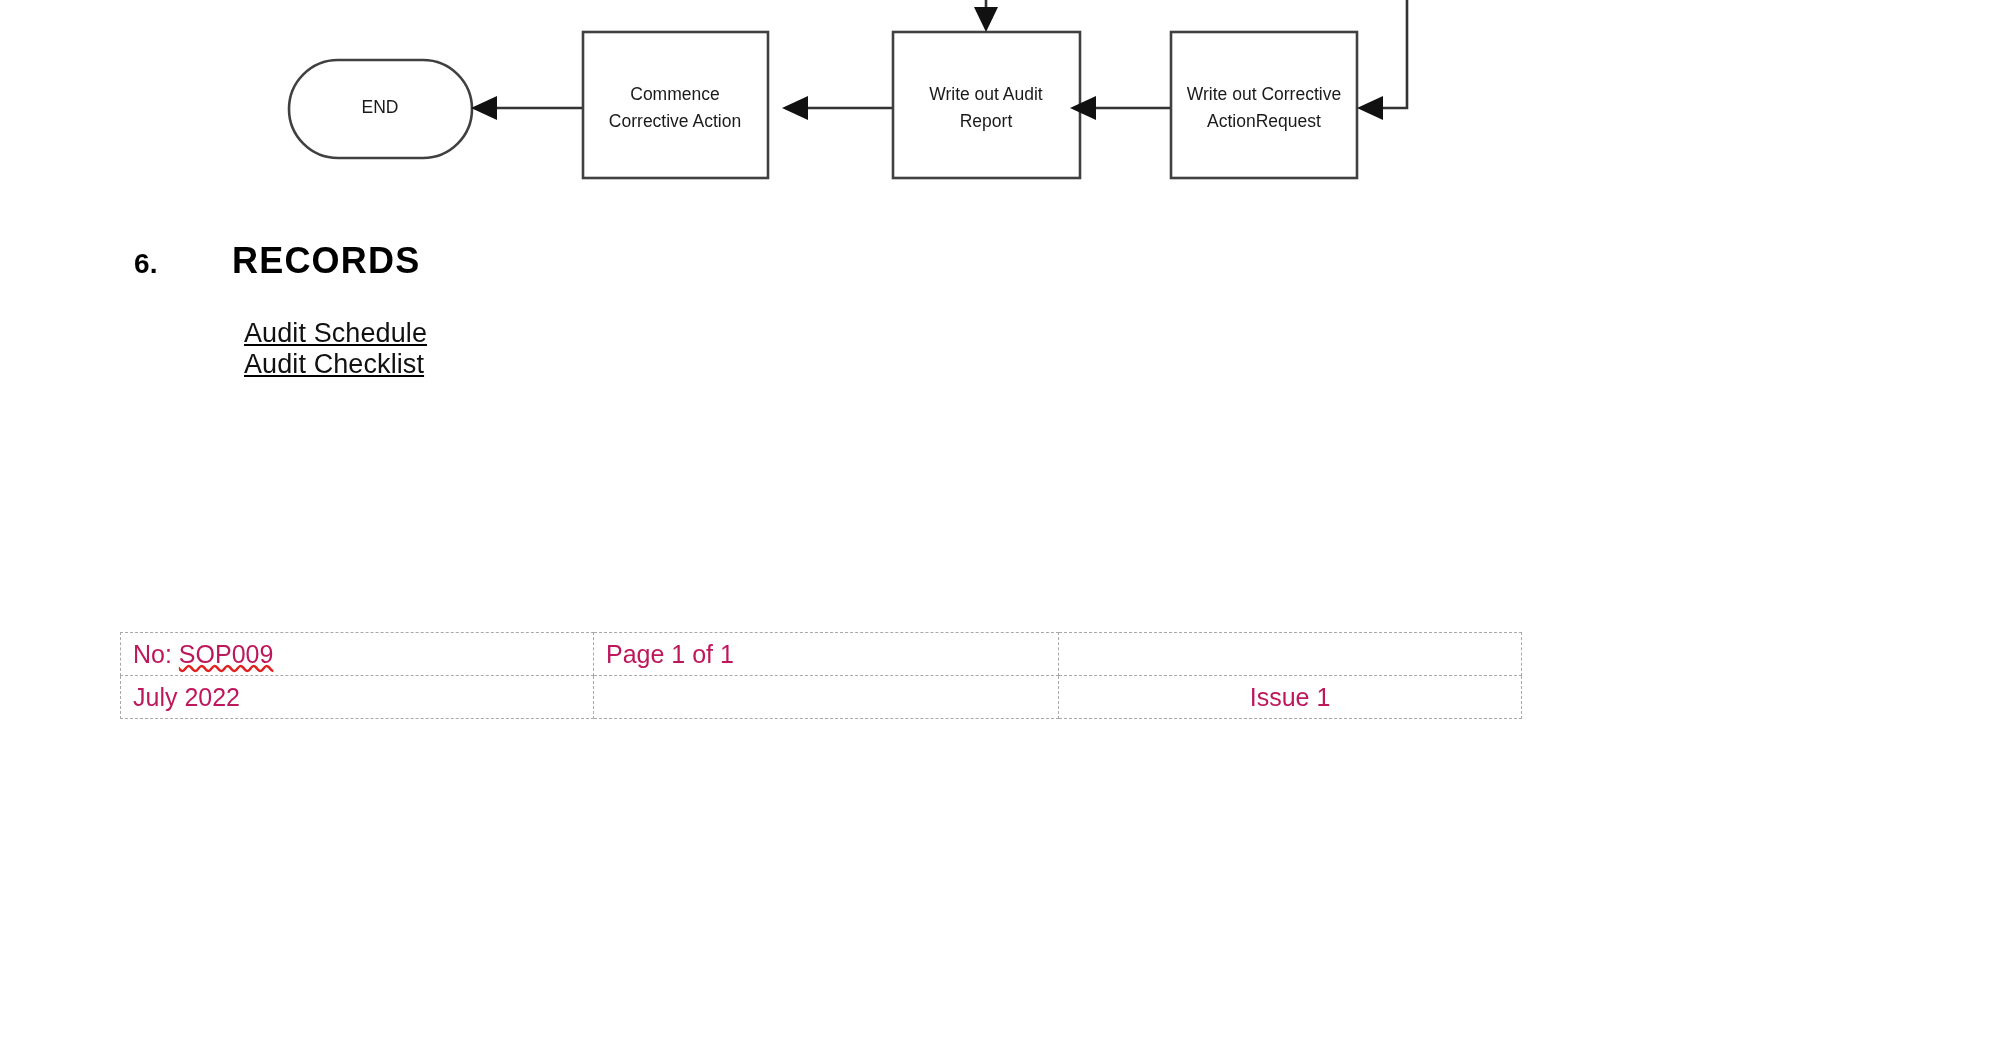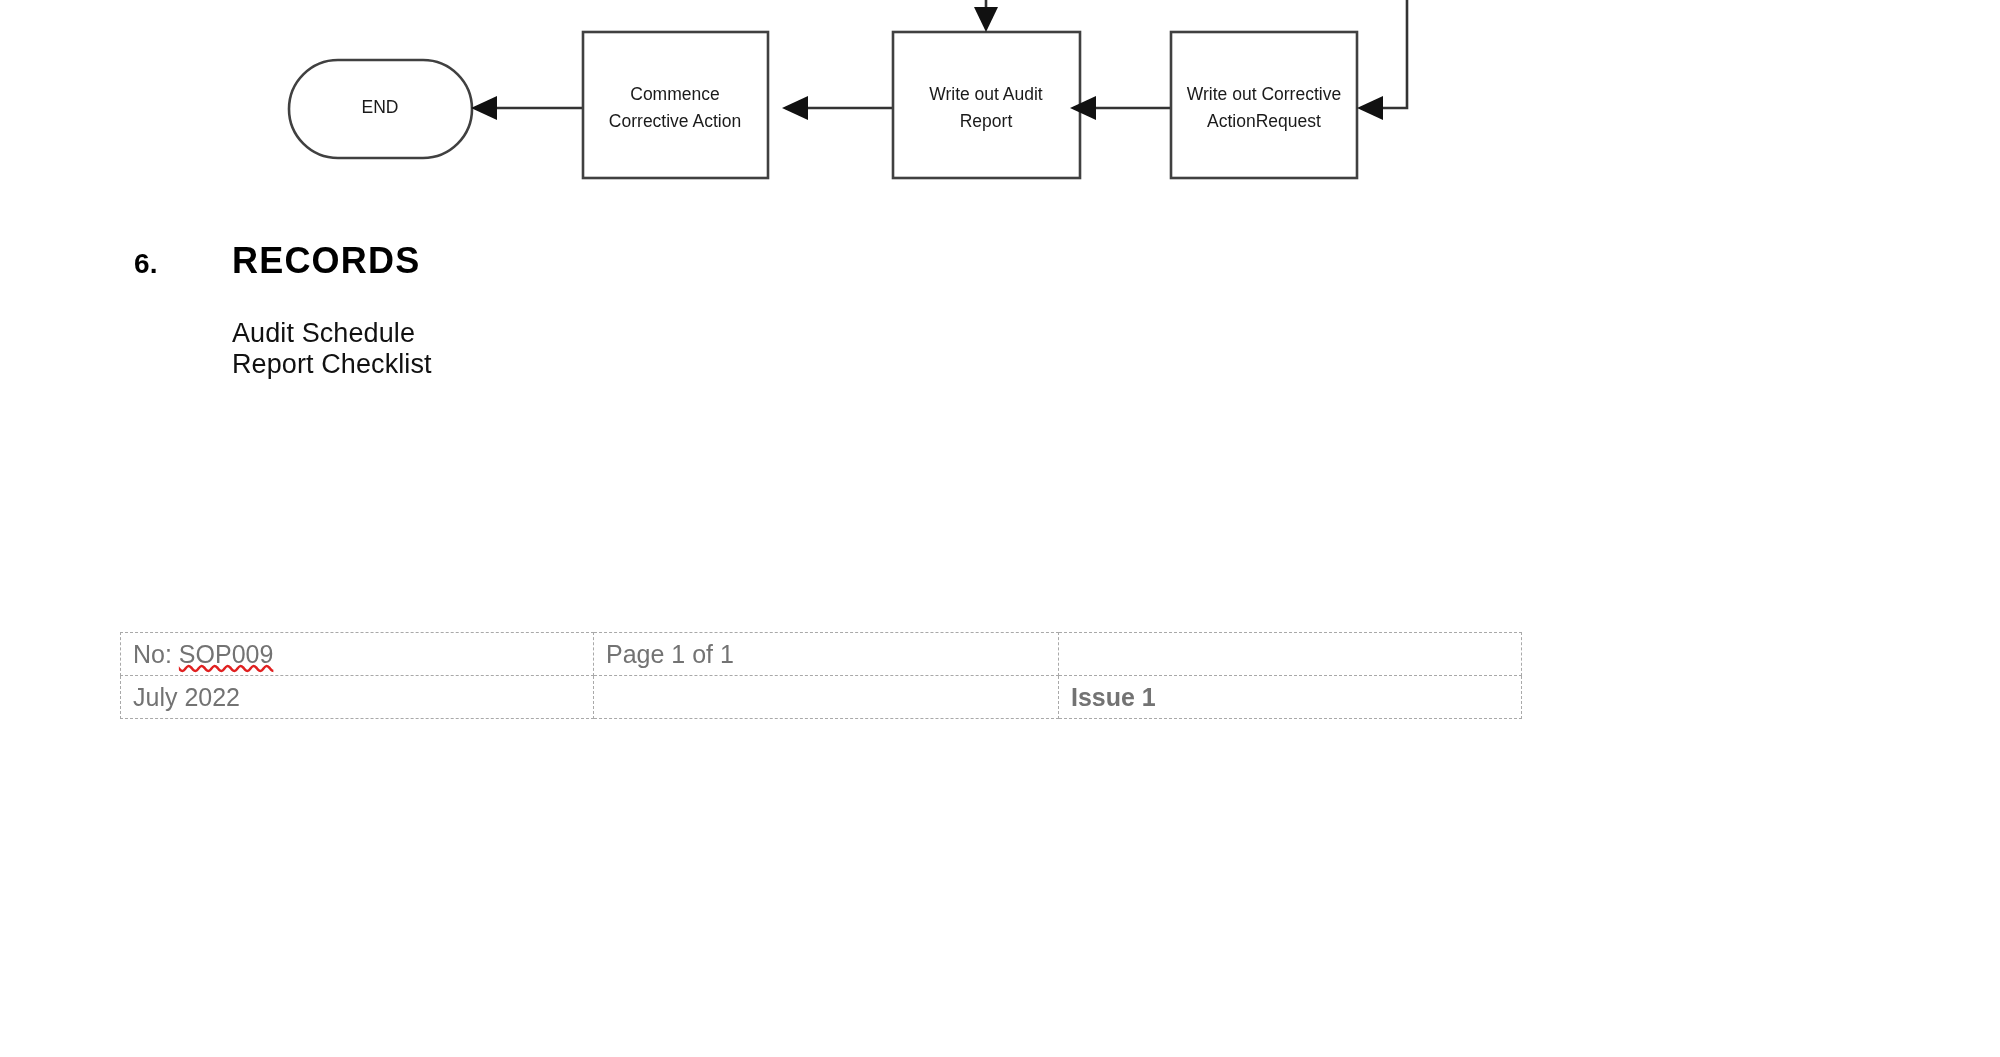--- a/index.html
+++ b/index.html
@@ -68,25 +68,26 @@
     letter-spacing: 0.2px;
     width: 98px;
     flex: 0 0 98px;
   }
   .section-title {
     font-size: 36px;
     font-weight: bold;
     letter-spacing: 1.2px;
   }
   .records-list {
-    margin: 0;
+    margin: 12px;
     padding: 0;
     list-style: none;
     padding-left: 232px;
     margin-top: 36px;
+    text-decoration: underline;
   }
   .records-list li {
     font-size: 27px;
     line-height: 31px;
     letter-spacing: 0.1px;
     color: #111111;
   }
 
   
   #footer-table {
@@ -95,28 +96,28 @@
     top: 632px;
     width: 1326px;
     border-collapse: collapse;
     table-layout: fixed;
   }
   #footer-table td {
     border: 1.6px dashed #a9a9a9;
     height: 38px;
     padding: 2px 12px;
     font-size: 25px;
-    color: #737373;
+    color: #be185d;
     vertical-align: middle;
     font-family: "Liberation Sans", sans-serif;
     white-space: nowrap;
   }
   #footer-table .col-a { width: 448px; }
   #footer-table .col-b { width: 440px; }
-  #footer-table .col-c { width: 438px; text-align: left; font-weight: bold; }
+  #footer-table .col-c { width: 438px; text-align: center; }
   .misspelled {
     text-decoration: underline wavy #e02020;
     text-decoration-skip-ink: none;
     -webkit-text-decoration: underline wavy #e02020;
   }
 </style>
 </head>
 <body>
 
 <div id="flowchart">
@@ -156,21 +157,21 @@
 </div>
 
 <div id="records-section">
   <div class="section-heading-row">
     <span class="section-number">6.</span>
     <span class="section-title">RECORDS</span>
   </div>
 
   <ul class="records-list">
     <li>Audit Schedule</li>
-    <li>Report Checklist</li>
+    <li>Audit Checklist</li>
   </ul>
 </div>
 
 <table id="footer-table">
   <tbody>
     <tr>
       <td class="col-a"><span>No: </span><span class="misspelled">SOP009</span></td>
       <td class="col-b">Page 1 of 1</td>
       <td class="col-c"></td>
     </tr>

